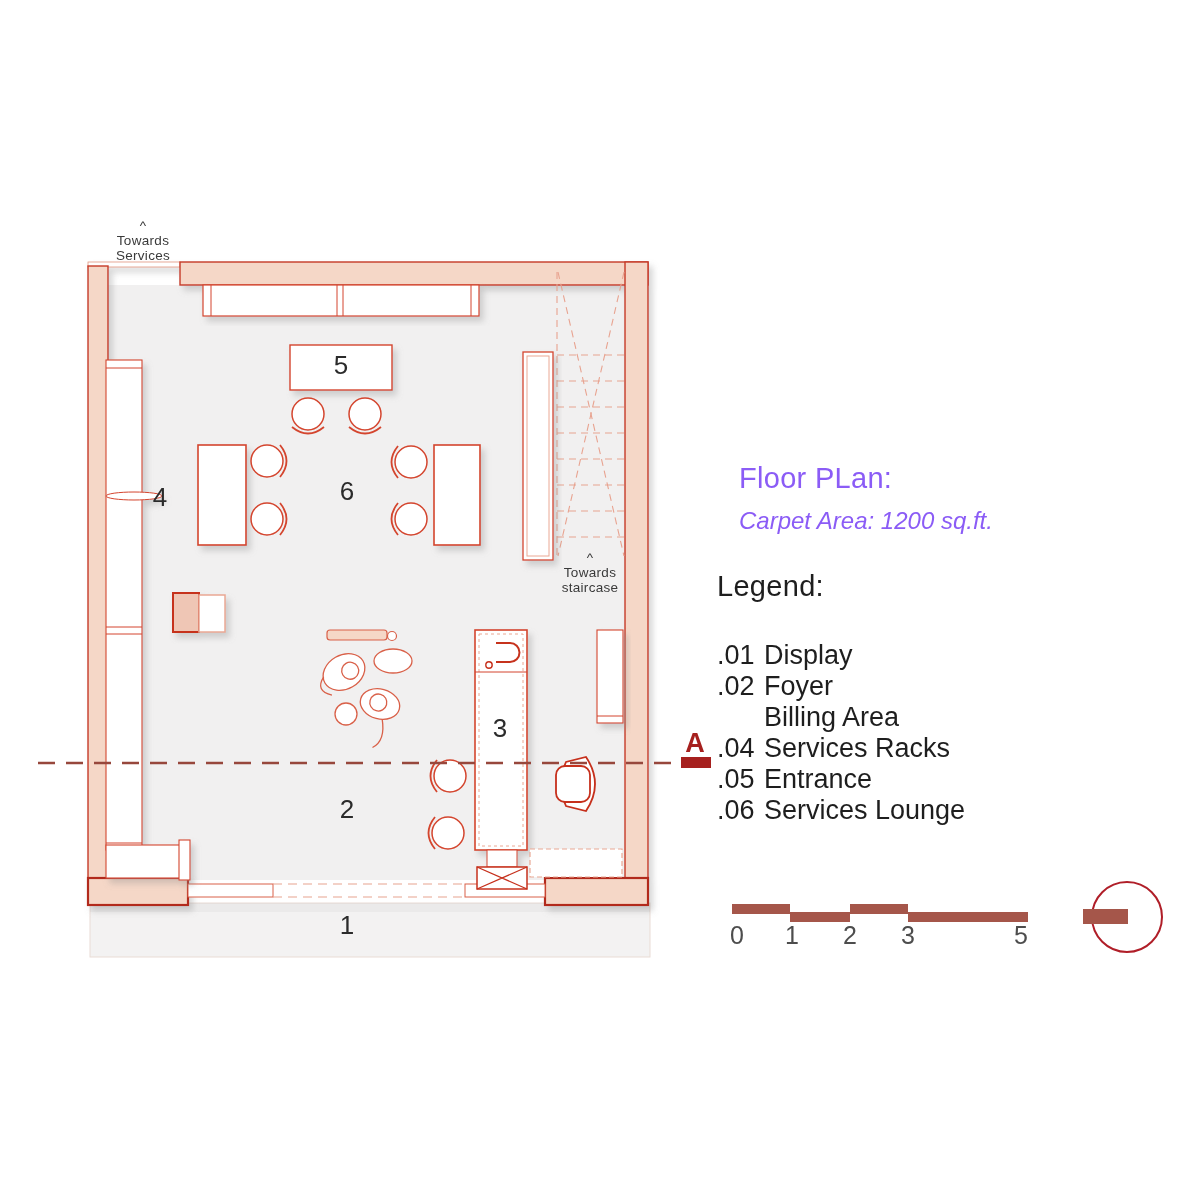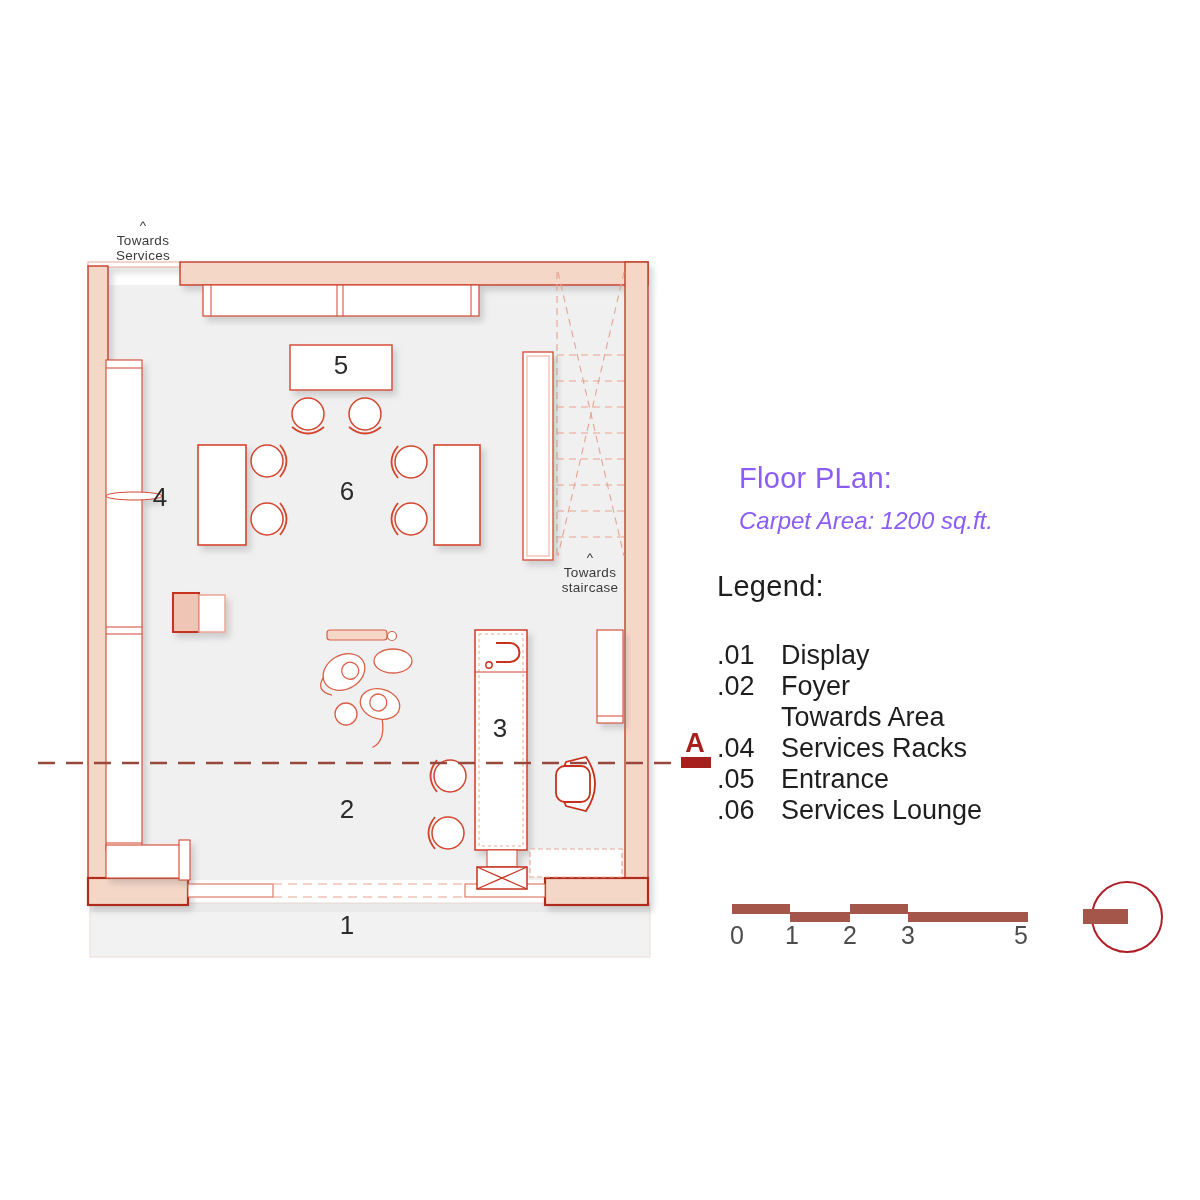--- a/index.html
+++ b/index.html
@@ -11,21 +11,21 @@
   .ann{font-size:13.5px;fill:#3a3a3a;text-anchor:middle;letter-spacing:.3px;}
   .tick{font-size:25px;fill:#4d4d4d;text-anchor:middle;}
   .amark{font-size:27px;font-weight:bold;fill:#a6201e;text-anchor:middle;}
   
   #title-block{left:739px;top:462px;color:#8b5cf6;}
   #title-block .h{font-size:29px;letter-spacing:.3px;}
   #title-block .sub{font-size:24px;font-style:italic;margin-top:12px;}
   #legend-block{left:717px;top:570px;color:#1e1e1e;}
   #legend-block .h{font-size:29px;letter-spacing:.3px;}
   #legend-items{margin-top:37px;font-size:27px;line-height:31px;}
-  .lrow{display:flex;gap:17px;}
+  .lrow{display:flex;}
   .lcode{display:inline-block;width:47px;flex:0 0 47px;}
 </style>
 </head>
 <body>
 
 <div id="canvas">
 
 <svg class="abs" style="left:0;top:0" width="1200" height="1200" viewBox="0 0 1200 1200">
   <defs>
     <filter id="ds" x="-20%" y="-20%" width="150%" height="150%">
@@ -216,21 +216,21 @@
     <div class="lrow">
       <span class="lcode">.01</span>
           <span>Display</span>
     </div>
     <div class="lrow">
       <span class="lcode">.02</span>
           <span>Foyer</span>
     </div>
     <div class="lrow">
       <span class="lcode"></span>
-          <span>Towards Area</span>
+          <span>Billing Area</span>
     </div>
     <div class="lrow">
       <span class="lcode">.04</span>
           <span>Services Racks</span>
     </div>
     <div class="lrow">
       <span class="lcode">.05</span>
           <span>Entrance</span>
     </div>
     <div class="lrow">

